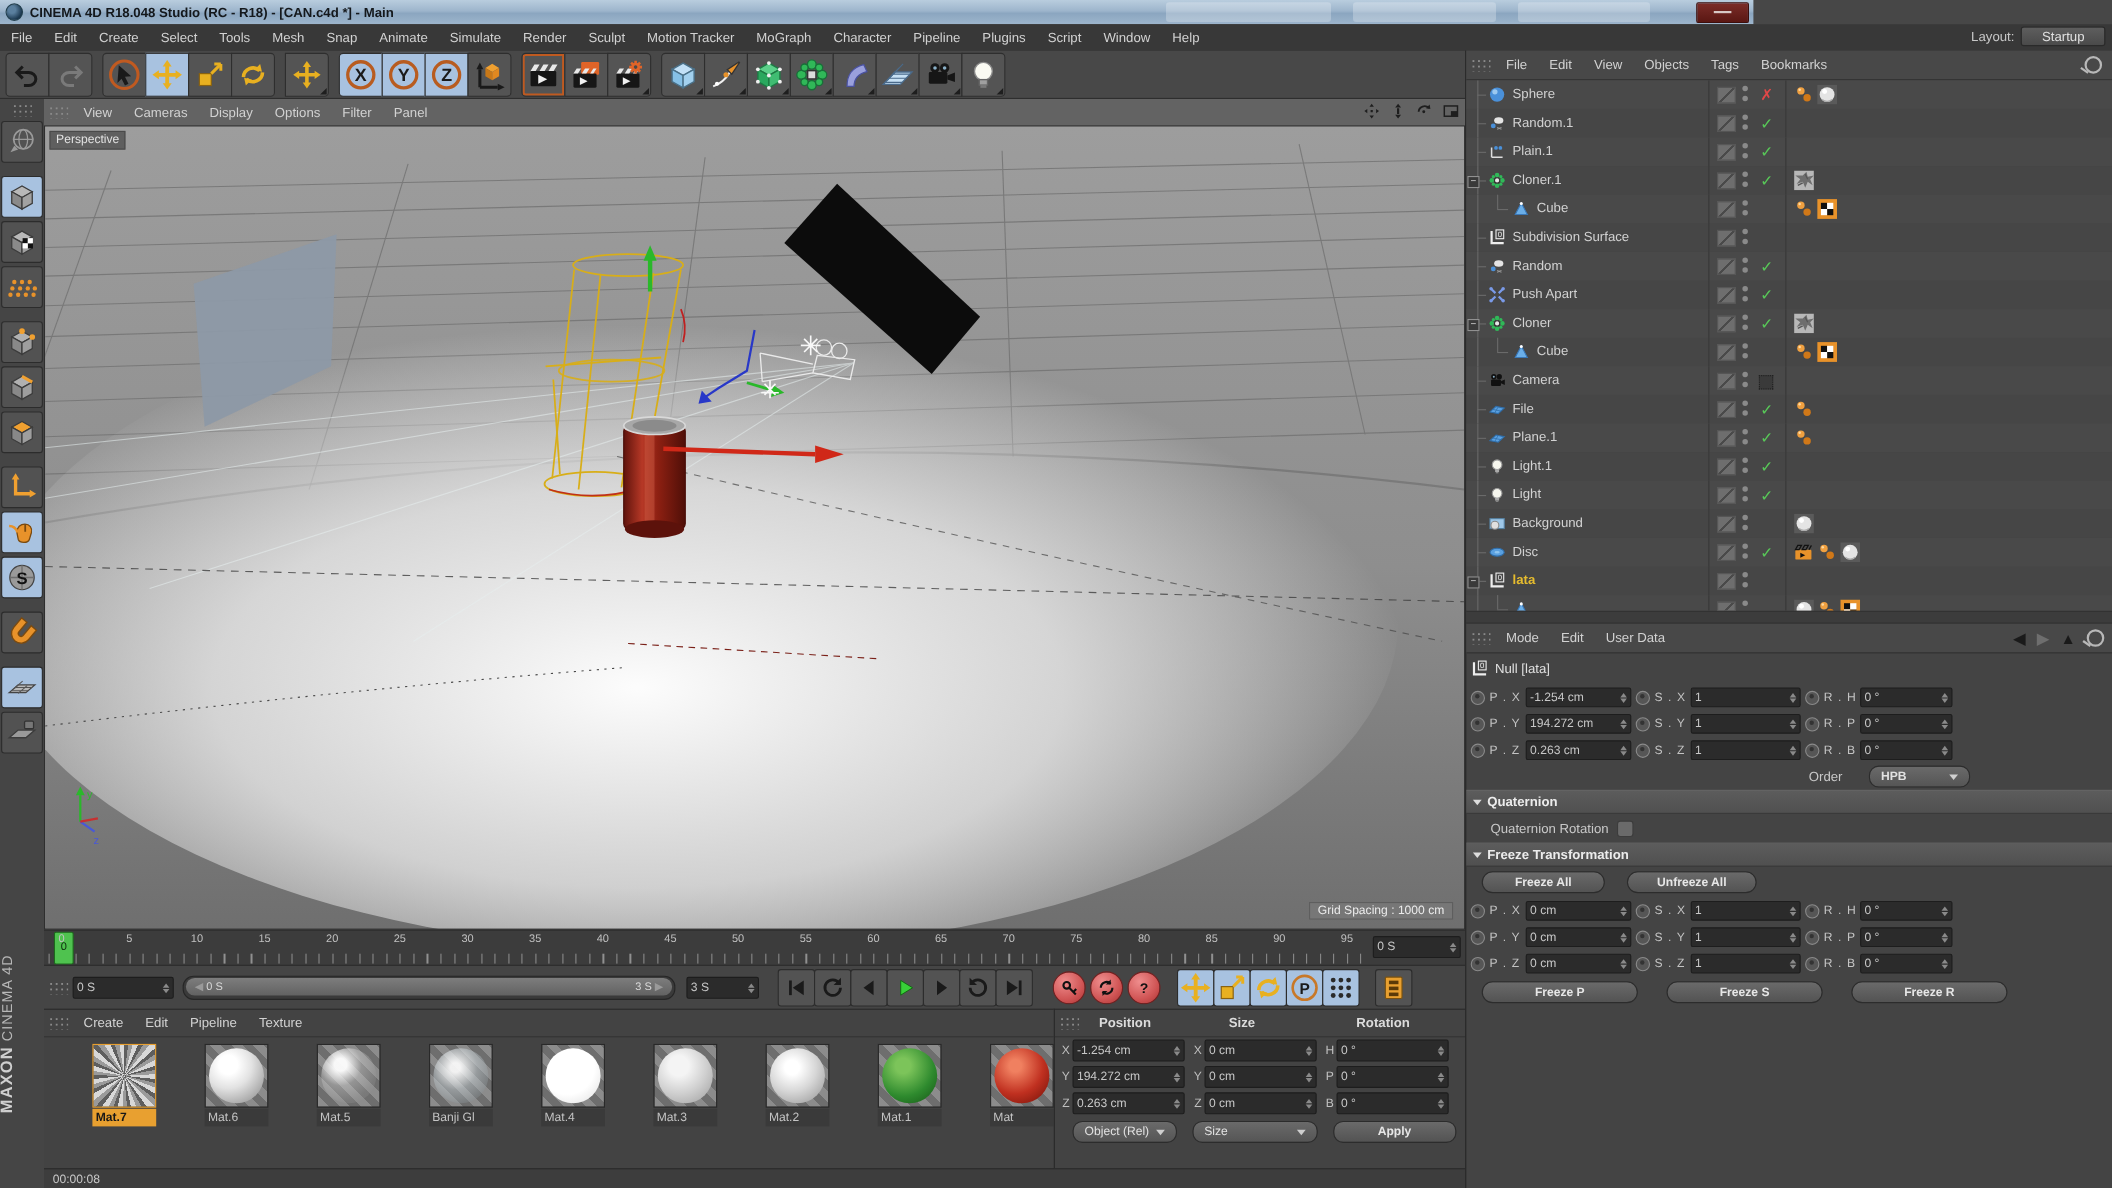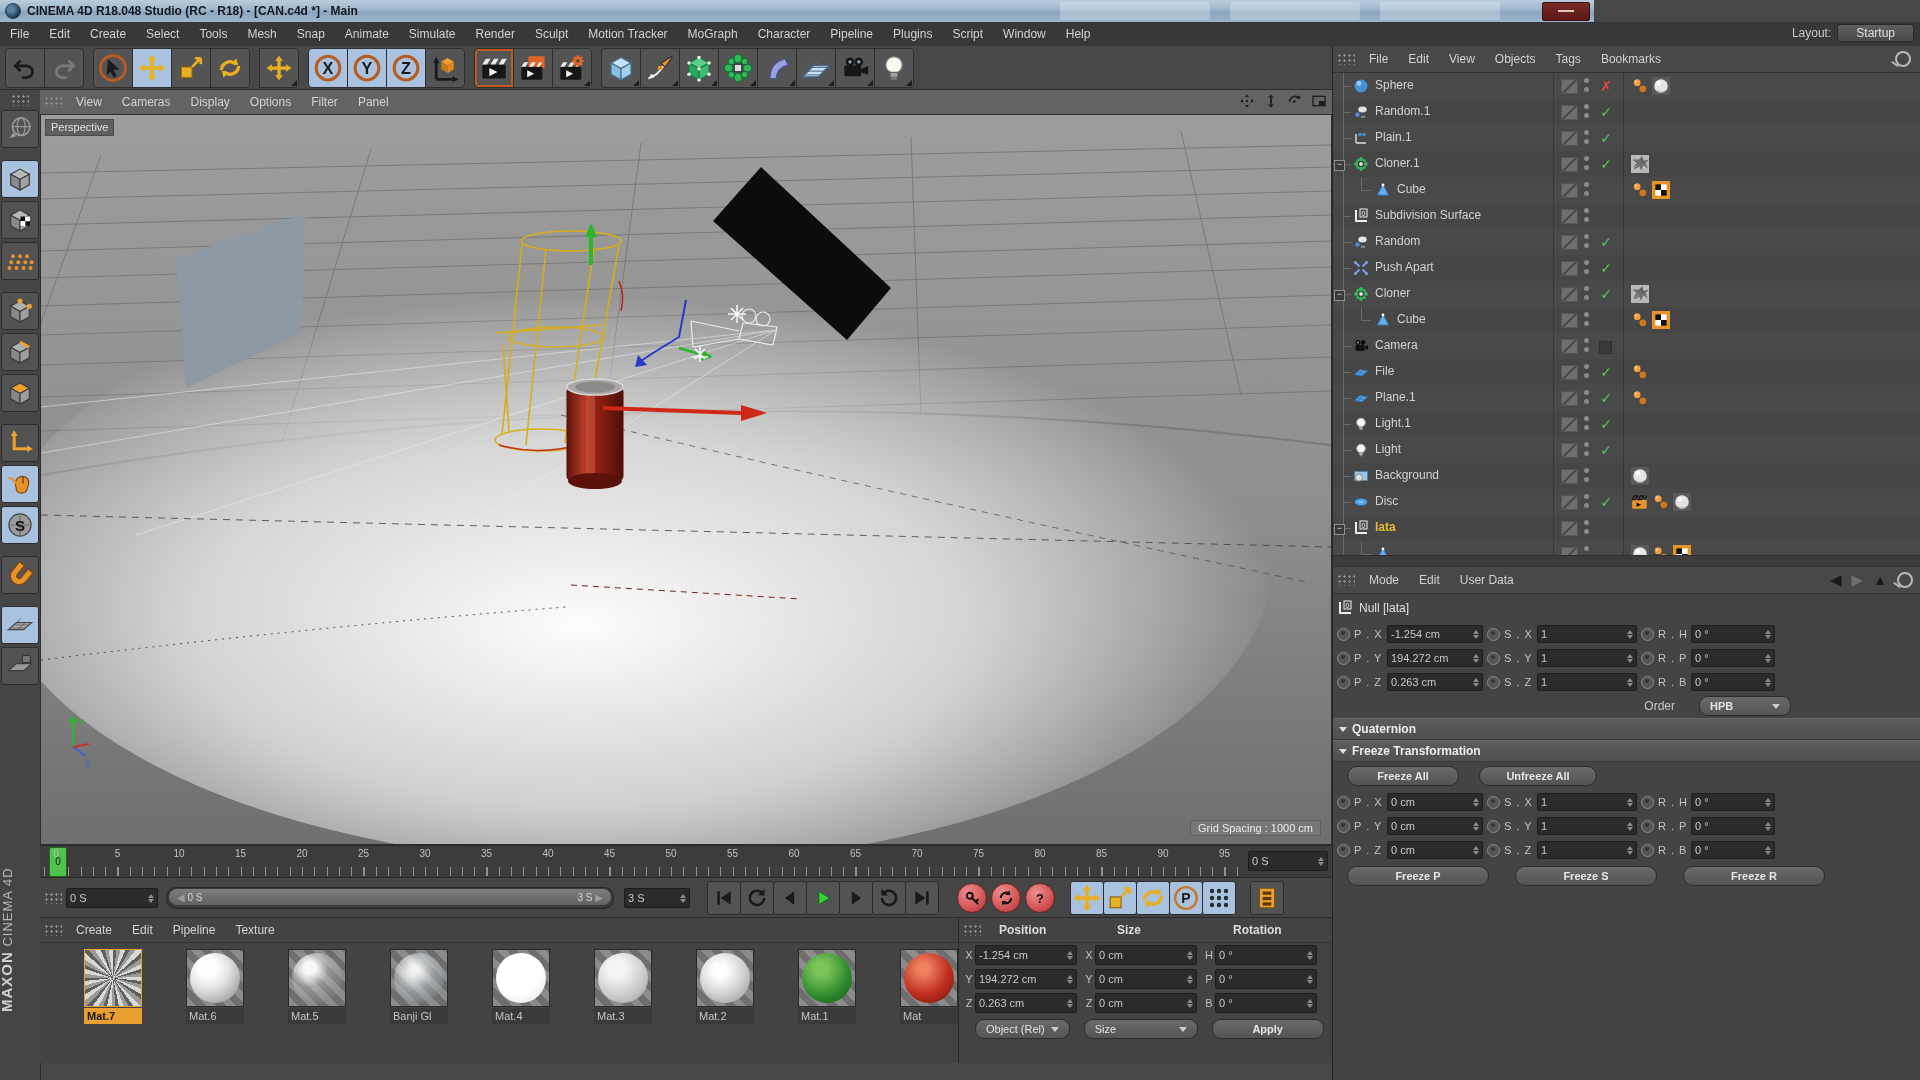--- a/index.html
+++ b/index.html
@@ -1041,20 +1041,23 @@
           <span class="dd-arrow"></span>
         </span>
       <span class="pill" style="width:92px;justify-content:space-between;">
           <span>Size</span>
           <span class="dd-arrow"></span>
         </span>
       <span class="btn" style="width:110px;height:18px;line-height:18px;border-radius:9px;">Apply</span>
     </div>
   </div>
 
+  <div id="statusbar" class="abs">
+    <span>00:00:08</span>
+  </div>
 
   <div id="rightpanel" class="abs">
     <div id="om-menu">
       <span class="grip"></span>
       <div id="om-menu-items" class="vcenter">
           <span class="menu-item">File</span>
           <span class="menu-item">Edit</span>
           <span class="menu-item">View</span>
           <span class="menu-item">Objects</span>
           <span class="menu-item">Tags</span>
@@ -1754,20 +1757,24 @@
       <span>Order</span>
       <span class="pill" style="width:70px;justify-content:space-between;">
         <span style="font-weight:bold;">HPB</span>
           <span class="dd-arrow"></span>
       </span>
     </div>
     <div class="sec-strip">
       <span class="sec-tri"></span>
         <span>Quaternion</span>
     </div>
+    <div class="am-row" style="padding-left:22px;height:26px;">
+      <span>Quaternion Rotation</span>
+      <span class="chk"></span>
+    </div>
     <div class="sec-strip">
       <span class="sec-tri"></span>
         <span>Freeze Transformation</span>
     </div>
     <div class="am-row" style="height:28px;gap:20px;padding-left:14px;">
       <span class="btn" style="width:110px;height:18px;line-height:18px;">Freeze All</span>
       <span class="btn" style="width:116px;height:18px;line-height:18px;">Unfreeze All</span>
     </div>
     <div id="am-freeze-rows">
         <div class="am-row">

